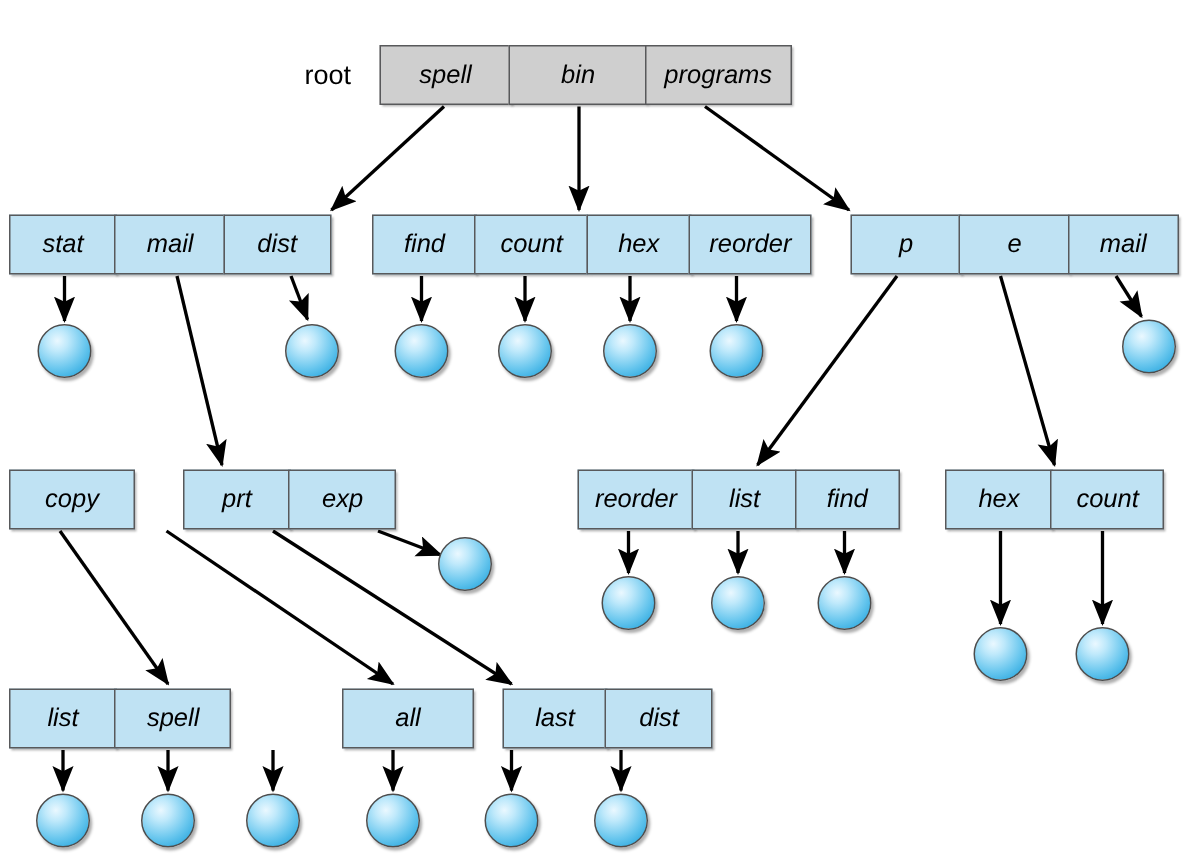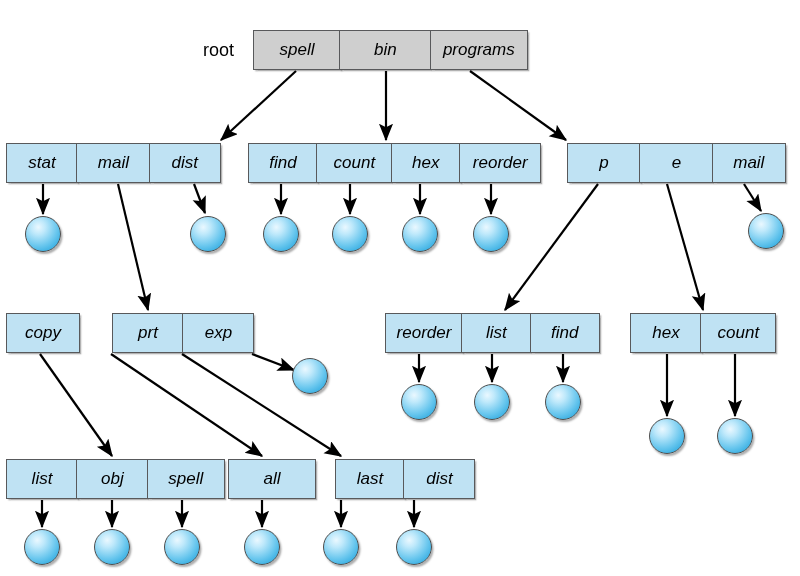--- a/index.html
+++ b/index.html
@@ -108,36 +108,35 @@
         <div class="cell" style="width: 76px;">count</div>
         <div class="cell" style="width: 70px;">hex</div>
         <div class="cell" style="width: 82px;">reorder</div>
       </div>
       <div class="dirrow" style="left: 567px; top: 143px; height: 40px;">
         <div class="cell" style="width: 74px;">p</div>
         <div class="cell" style="width: 74px;">e</div>
         <div class="cell" style="width: 74px;">mail</div>
       </div>
       <div class="dirrow" style="left: 6px; top: 313px; height: 40px;">
-        <div class="cell" style="width: 74px;">copy</div>
+        <div class="cell" style="width: 84px;">copy</div>
         <div class="cell" style="width: 72px; margin-left: 32px;">prt</div>
         <div class="cell" style="width: 72px;">exp</div>
       </div>
       <div class="dirrow" style="left: 385px; top: 313px; height: 40px;">
         <div class="cell" style="width: 78px;">reorder</div>
         <div class="cell" style="width: 70px;">list</div>
         <div class="cell" style="width: 70px;">find</div>
       </div>
       <div class="dirrow" style="left: 630px; top: 313px; height: 40px;">
         <div class="cell" style="width: 72px;">hex</div>
         <div class="cell" style="width: 76px;">count</div>
       </div>
       <div class="dirrow" style="left: 6px; top: 459px; height: 40px;">
         <div class="cell" style="width: 72px;">list</div>
-        <div class="cell" style="width: 72px;">obj</div>
         <div class="cell" style="width: 78px;">spell</div>
       </div>
       <div class="dirrow" style="left: 228px; top: 459px; height: 40px;">
         <div class="cell" style="width: 88px;">all</div>
       </div>
       <div class="dirrow" style="left: 311px; top: 459px; height: 40px; padding-left: 24px;">
         <div class="cell" style="width: 70px;">last</div>
         <div class="cell" style="width: 72px;">dist</div>
       </div>
     </div>

